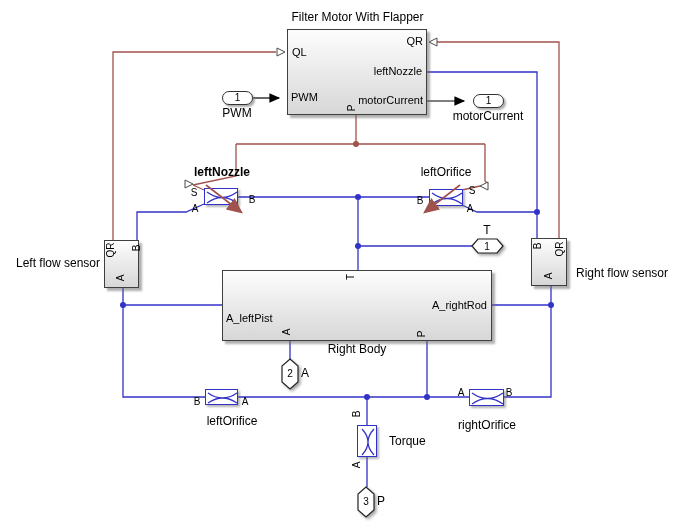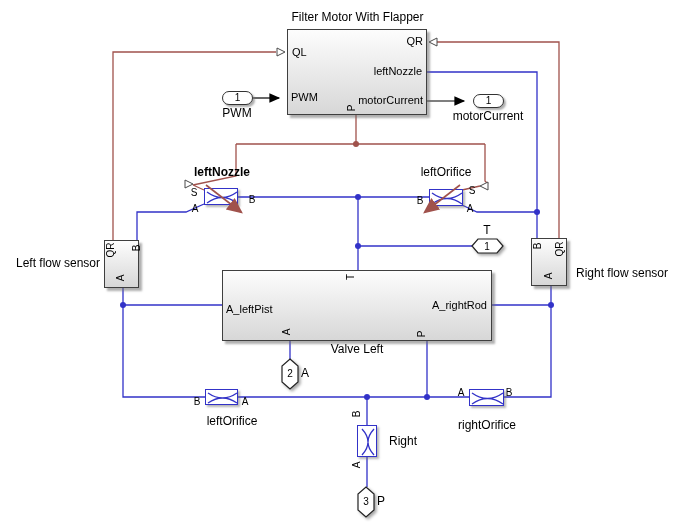--- a/index.html
+++ b/index.html
@@ -156,39 +156,39 @@
 
   <div class="lbl rgt" style="left:8px;top:257px;width:92px;">Left flow sensor</div>
   <div class="lbl" style="left:576px;top:245px;margin-top:22px;">Right flow sensor</div>
   <div class="rot" style="left:111px;top:250px;">QR</div>
   <div class="rot" style="left:137px;top:248px;">B</div>
   <div class="rot" style="left:121px;top:278px;">A</div>
   <div class="rot" style="left:538px;top:246px;">B</div>
   <div class="rot" style="left:560px;top:249px;">QR</div>
   <div class="rot" style="left:549px;top:276px;">A</div>
 
-  <div class="lbl ctr" style="left:307px;top:343px;width:100px;">Valve Left</div>
+  <div class="lbl ctr" style="left:307px;top:343px;width:100px;">Right Body</div>
   <div class="rot" style="left:351px;top:277px;">T</div>
-  <div class="ilbl" style="left:226px;top:304px;">A_leftPist</div>
+  <div class="ilbl" style="left:226px;top:313px;">A_leftPist</div>
   <div class="ilbl rgt" style="left:411px;top:300px;width:76px;">A_rightRod</div>
   <div class="rot" style="left:287px;top:332px;">A</div>
   <div class="rot" style="left:422px;top:334px;">P</div>
 
   <div class="lbl" style="left:477px;top:224px;width:20px;text-align:center;">T</div>
   <div class="lbl" style="left:301px;top:367px;">A</div>
   <div class="lbl" style="left:377px;top:495px;">P</div>
 
   <div class="lbl ctr" style="left:192px;top:415px;width:80px;">leftOrifice</div>
   <div class="lbl ctr" style="left:447px;top:419px;width:80px;">rightOrifice</div>
   <div class="pl" style="left:197px;top:402px;">B</div>
   <div class="pl" style="left:245px;top:402px;">A</div>
   <div class="pl" style="left:461px;top:393px;">A</div>
   <div class="pl" style="left:509px;top:393px;">B</div>
 
-  <div class="lbl" style="left:389px;top:435px;">Right</div>
+  <div class="lbl" style="left:389px;top:435px;">Torque</div>
   <div class="rot" style="left:357px;top:414px;">B</div>
   <div class="rot" style="left:357px;top:465px;">A</div>
 
   <svg id="overlay" class="layer" width="684" height="528" viewBox="0 0 684 528">
     <g stroke="#a0524c" stroke-width="1.6" fill="none">
       <line x1="206" y1="185" x2="241" y2="212" marker-end="url(#arrR)"></line>
       <line x1="460" y1="185" x2="425" y2="212" marker-end="url(#arrR)"></line>
     </g>
   </svg>
 

